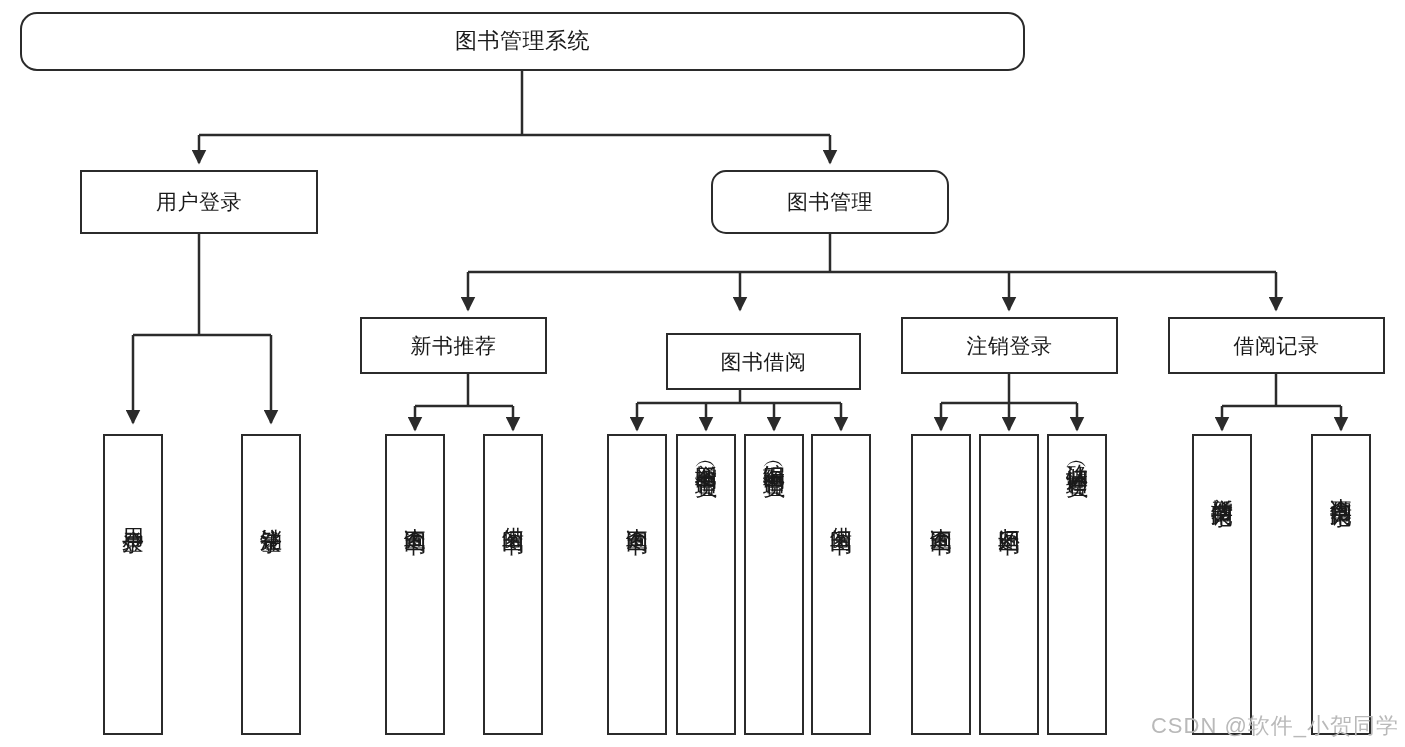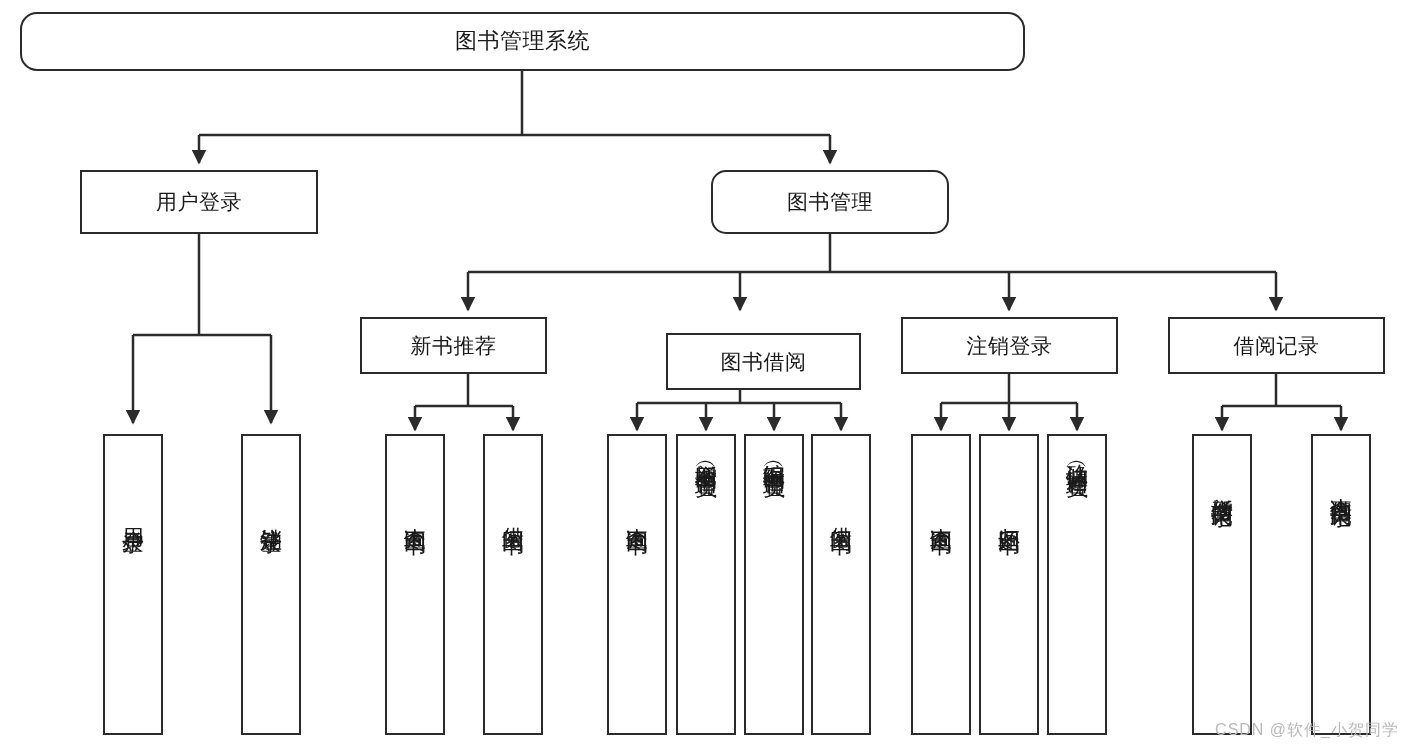--- a/index.html
+++ b/index.html
@@ -63,21 +63,21 @@
     font-size: 22px;
     letter-spacing: 2px;
     line-height: 1;
     white-space: nowrap;
     margin-top: 2px;
   }
   .watermark {
     position: absolute;
     right: 6px;
     bottom: 6px;
-    font-size: 16px;
+    font-size: 22px;
     color: #b9b9b9;
     letter-spacing: 1px;
     z-index: 5;
     white-space: nowrap;
     font-family: "Liberation Sans", "DejaVu Sans", sans-serif;
   }
 </style>
 </head>
 <body>
 

